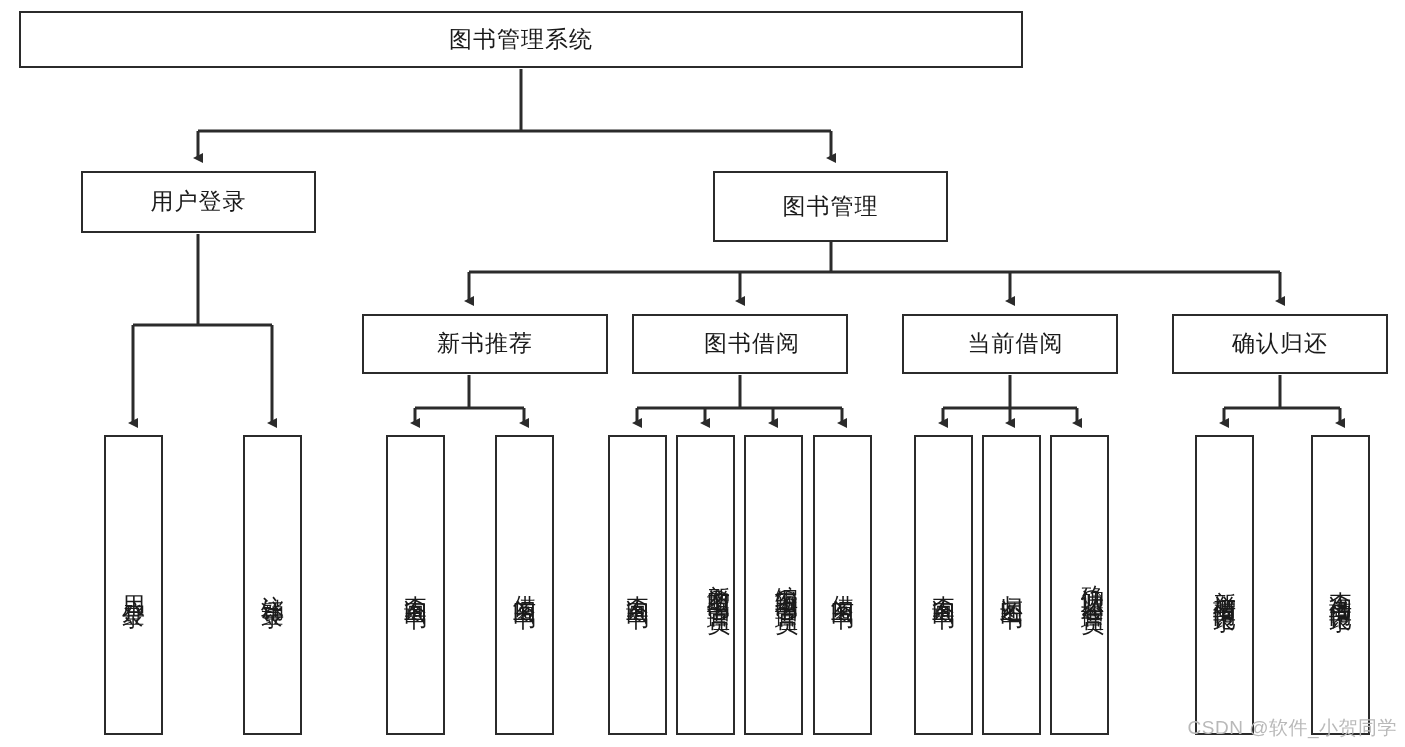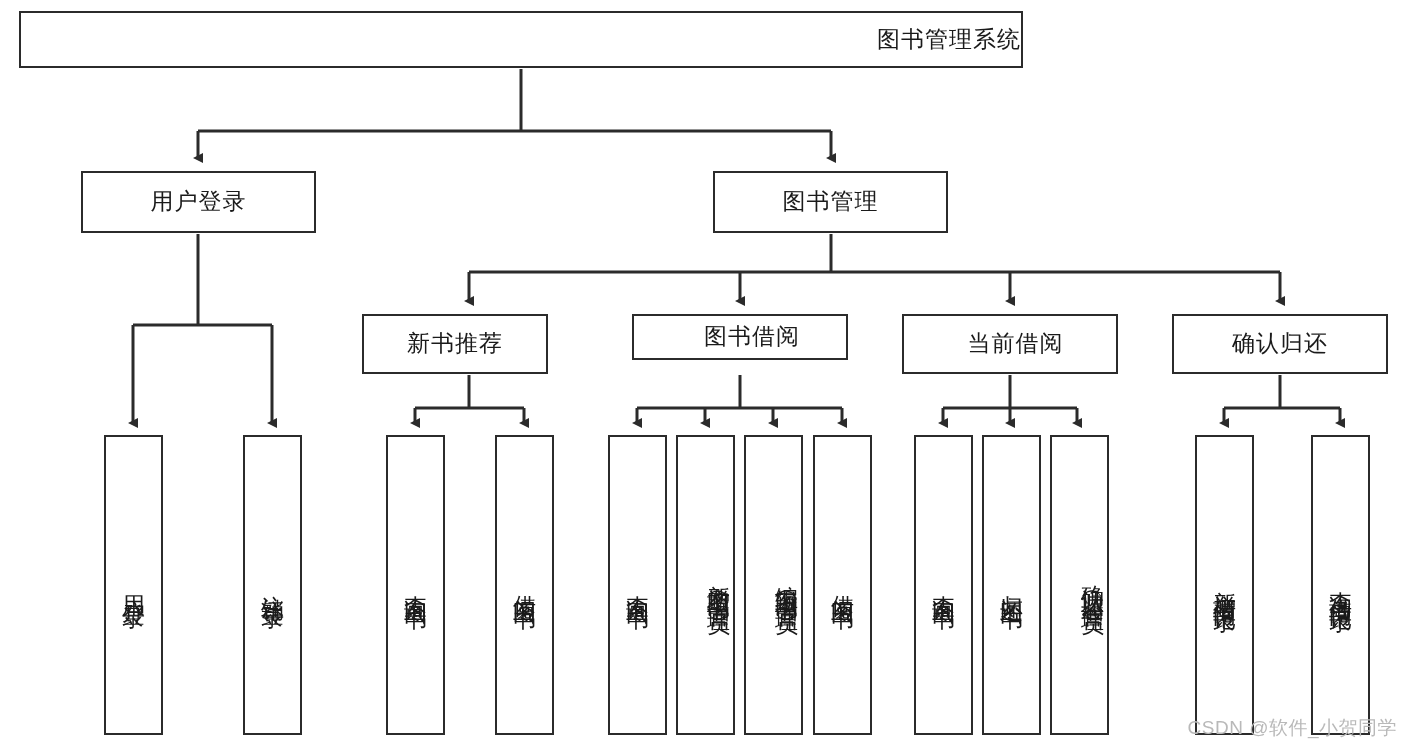--- a/index.html
+++ b/index.html
@@ -115,35 +115,35 @@
       <path d="M1010,408 L1010,423" marker-end="url(#arrow)"></path>
       <path d="M1077,408 L1077,423" marker-end="url(#arrow)"></path>
 
       <path d="M1280,375 L1280,408"></path>
       <path d="M1224,408 L1340,408"></path>
       <path d="M1224,408 L1224,423" marker-end="url(#arrow)"></path>
       <path d="M1340,408 L1340,423" marker-end="url(#arrow)"></path>
     </g>
   </svg>
 
-  <div class="node horiz" style="left:19px; top:11px; width:1004px; height:57px;justify-content:flex-end;">
+  <div class="node horiz" style="left:19px; top:11px; width:1004px; height:57px;">
     <span>图书管理系统</span>
   </div>
 
   <div class="node horiz" style="left:81px; top:171px; width:235px; height:62px;">
     <span>用户登录</span>
   </div>
-  <div class="node horiz" style="left:713px; top:171px; width:235px; height:62px;">
+  <div class="node horiz" style="left:713px; top:171px; width:235px; height:71px;">
     <span>图书管理</span>
   </div>
 
-  <div class="node horiz" style="left:362px; top:314px; width:186px; height:60px;">
+  <div class="node horiz" style="left:362px; top:314px; width:246px; height:60px;">
     <span>新书推荐</span>
   </div>
-  <div class="node horiz" style="left:632px; top:314px; width:216px; height:46px;padding-left:24px;">
+  <div class="node horiz" style="left:632px; top:314px; width:216px; height:60px;padding-left:24px;">
     <span>图书借阅</span>
   </div>
   <div class="node horiz" style="left:902px; top:314px; width:216px; height:60px;padding-left:11px;">
     <span>当前借阅</span>
   </div>
   <div class="node horiz" style="left:1172px; top:314px; width:216px; height:60px;">
     <span>确认归还</span>
   </div>
 
   <div class="node vert mid" style="left:104px; top:435px; width:59px; height:300px;">

